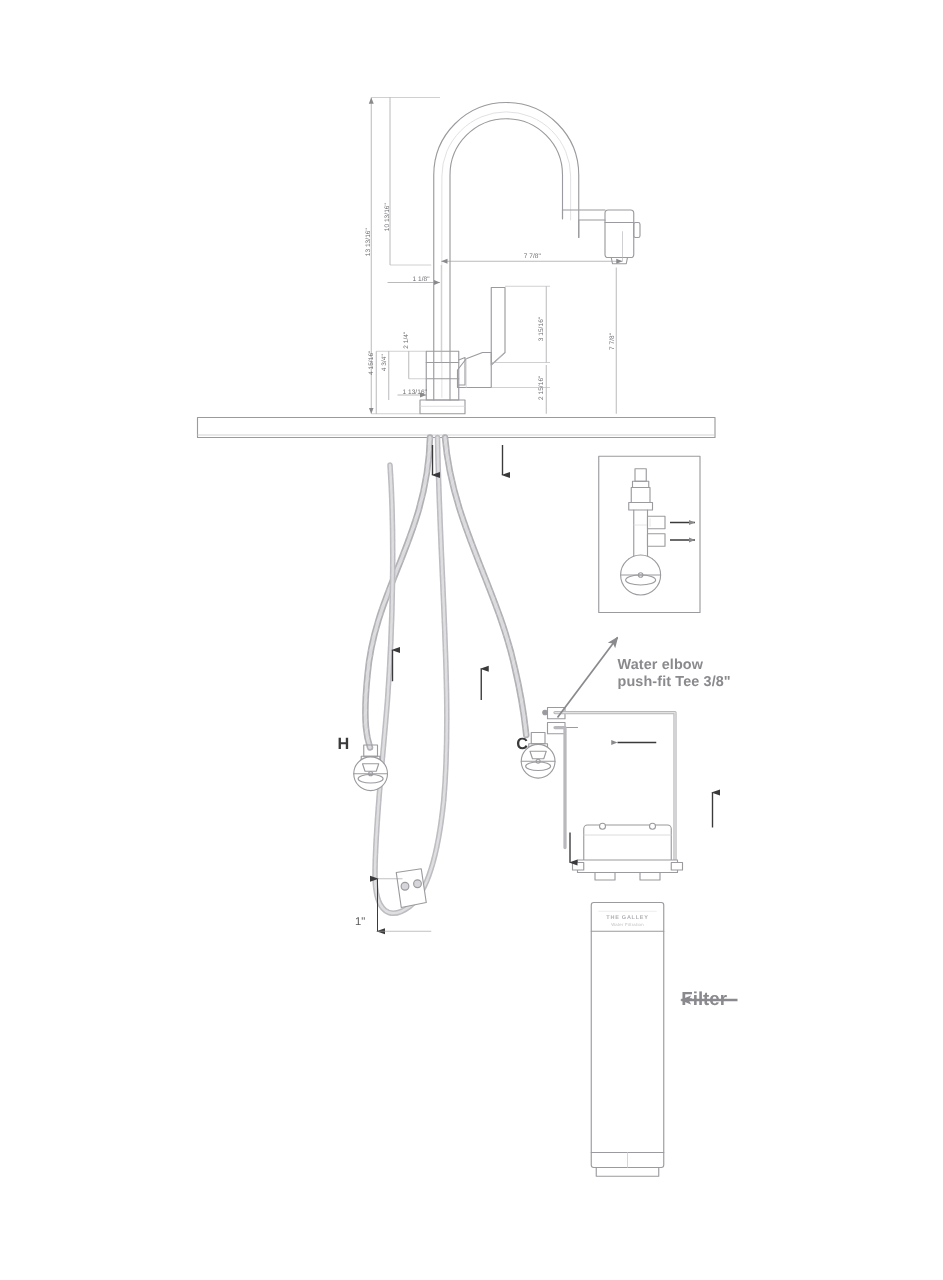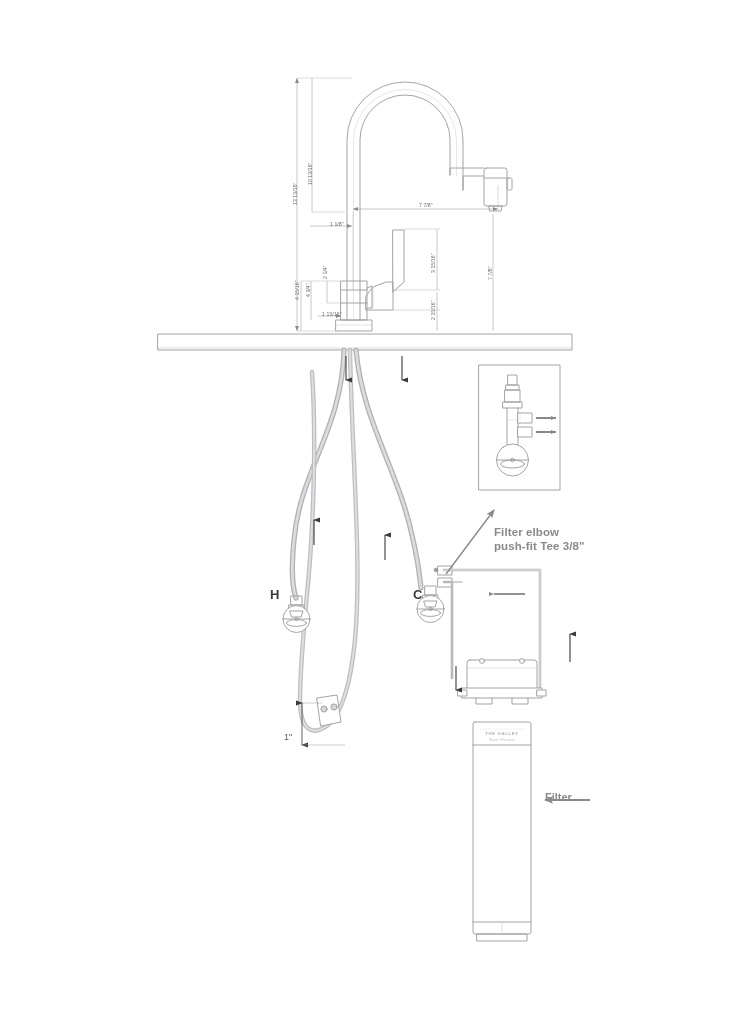--- a/index.html
+++ b/index.html
@@ -32,21 +32,21 @@
   }
   #anno-tee {
     left: 494px;
     top: 525px;
     font-size: 11.5px;
     letter-spacing: 0.1px;
   }
   #anno-filter {
     left: 545px;
     top: 791px;
-    font-size: 11px;
+    font-size: 15px;
     text-align: right;
   }
   #label-h {
     position: absolute;
     left: 270px;
     top: 587px;
     font-size: 13px;
     font-weight: bold;
     color: #3a3a3c;
   }
@@ -293,21 +293,21 @@
       <path d="M536,418 L556,418" stroke="#3a3a3c" stroke-width="1.2" marker-end="url(#tickR)"></path>
       <path d="M536,432 L556,432" stroke="#3a3a3c" stroke-width="1.2" marker-end="url(#tickR)"></path>
     </g>
 
     <g id="g-annoleaders">
       <path d="M446,574 L494,510" stroke="#8a8a8e" stroke-width="1.4" marker-end="url(#annoArrow)" fill="none"></path>
       <path d="M590,800 L545,800" stroke="#8a8a8e" stroke-width="2" marker-end="url(#annoArrow)" fill="none"></path>
     </g>
   </svg>
 
-  <div class="anno" id="anno-tee"><span>Filter elbow</span><br><span>push-fit Tee 3/8"</span></div>
+  <div class="anno" id="anno-tee"><span>Water elbow</span><br><span>push-fit Tee 3/8"</span></div>
 
   <div class="anno" id="anno-filter">Filter</div>
 
   <div id="label-h">H</div>
   <div id="label-c">C</div>
 
   <div style="position:absolute;left:479px;top:731px;width:46px;text-align:center;
               font-size:4.4px;color:#b0b0b5;letter-spacing:0.6px;font-weight:bold;">THE GALLEY</div>
   <div style="position:absolute;left:479px;top:738px;width:46px;text-align:center;
               font-size:3.4px;color:#c0c0c5;letter-spacing:0.2px;">Water Filtration</div>

